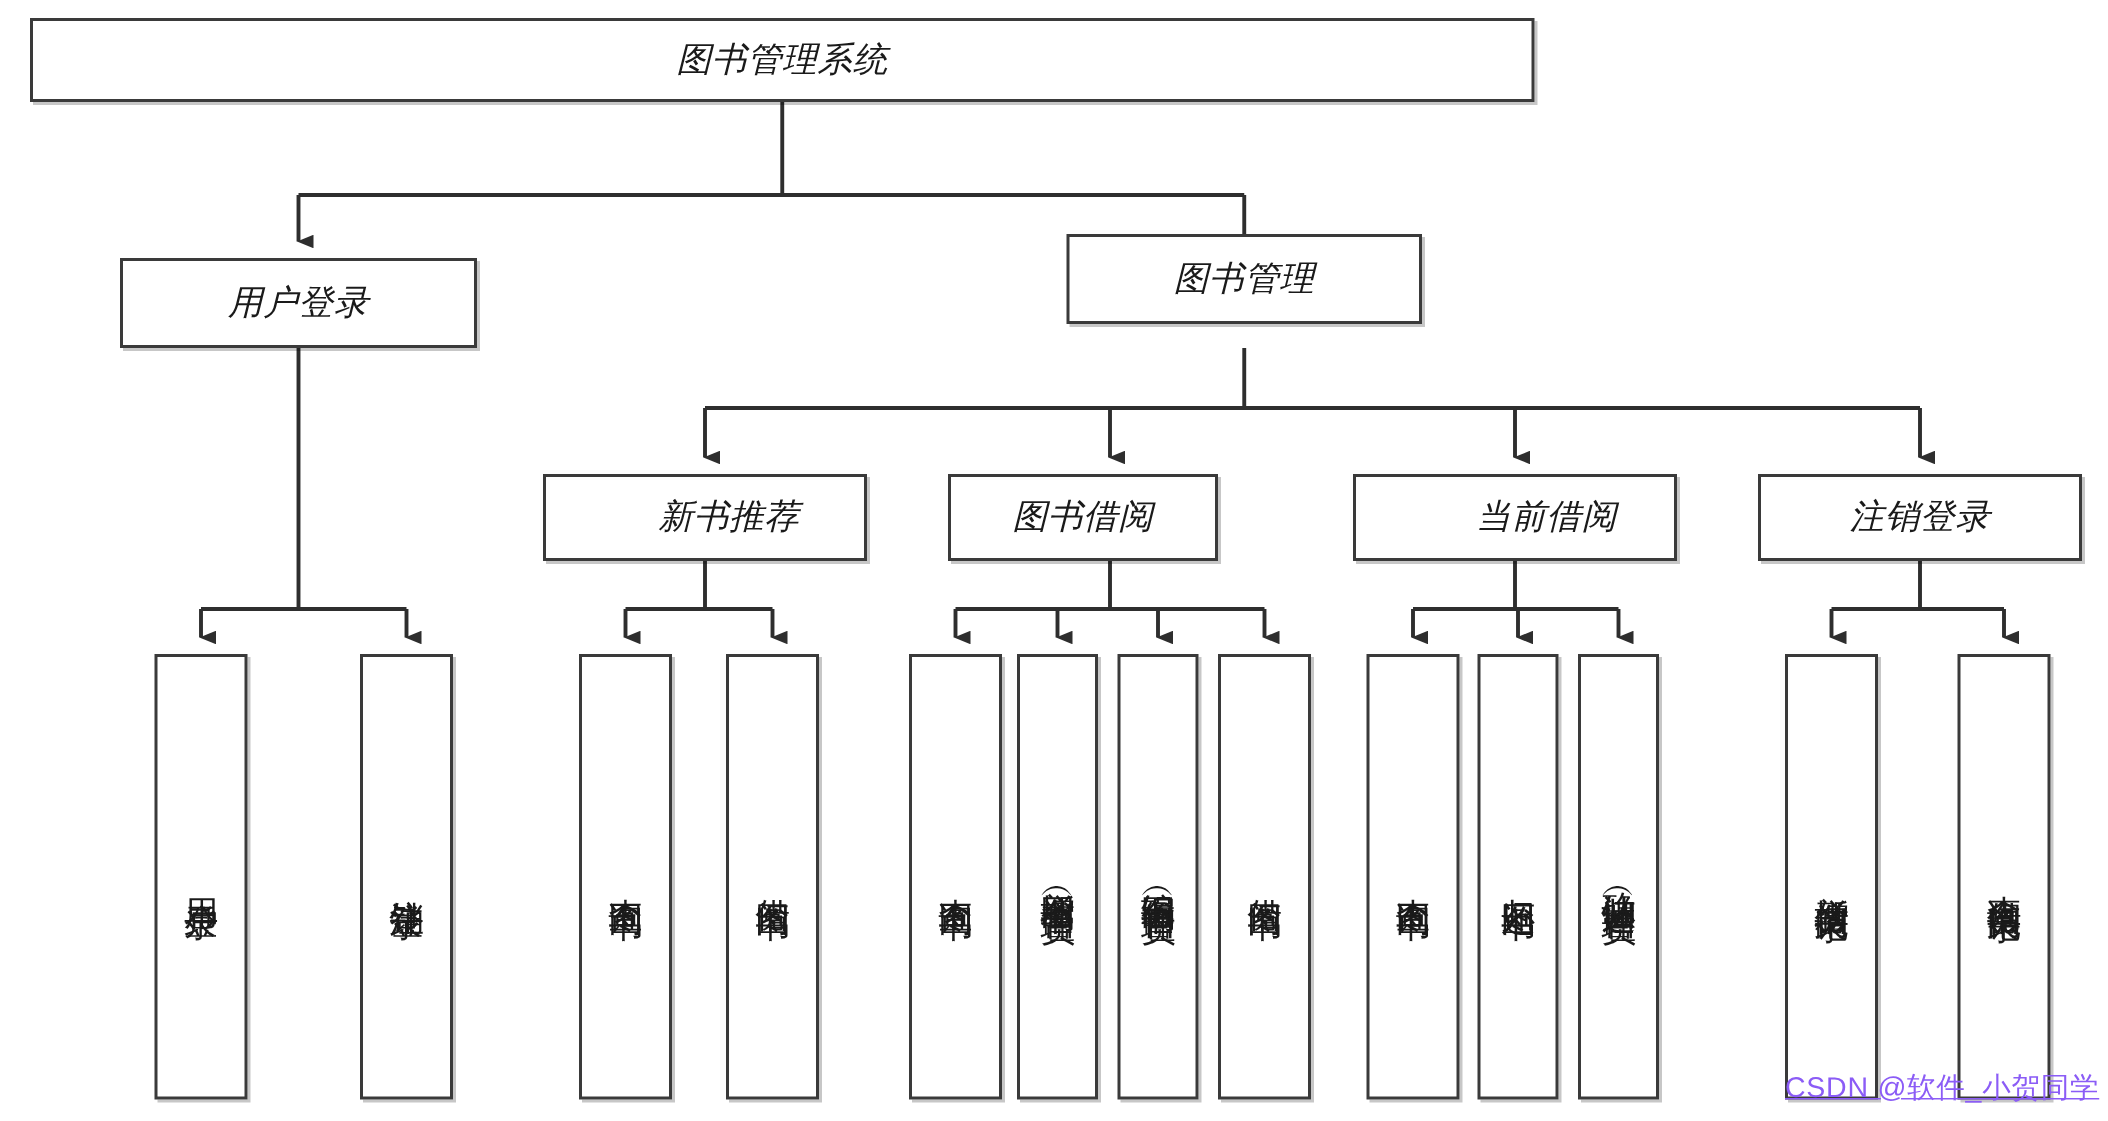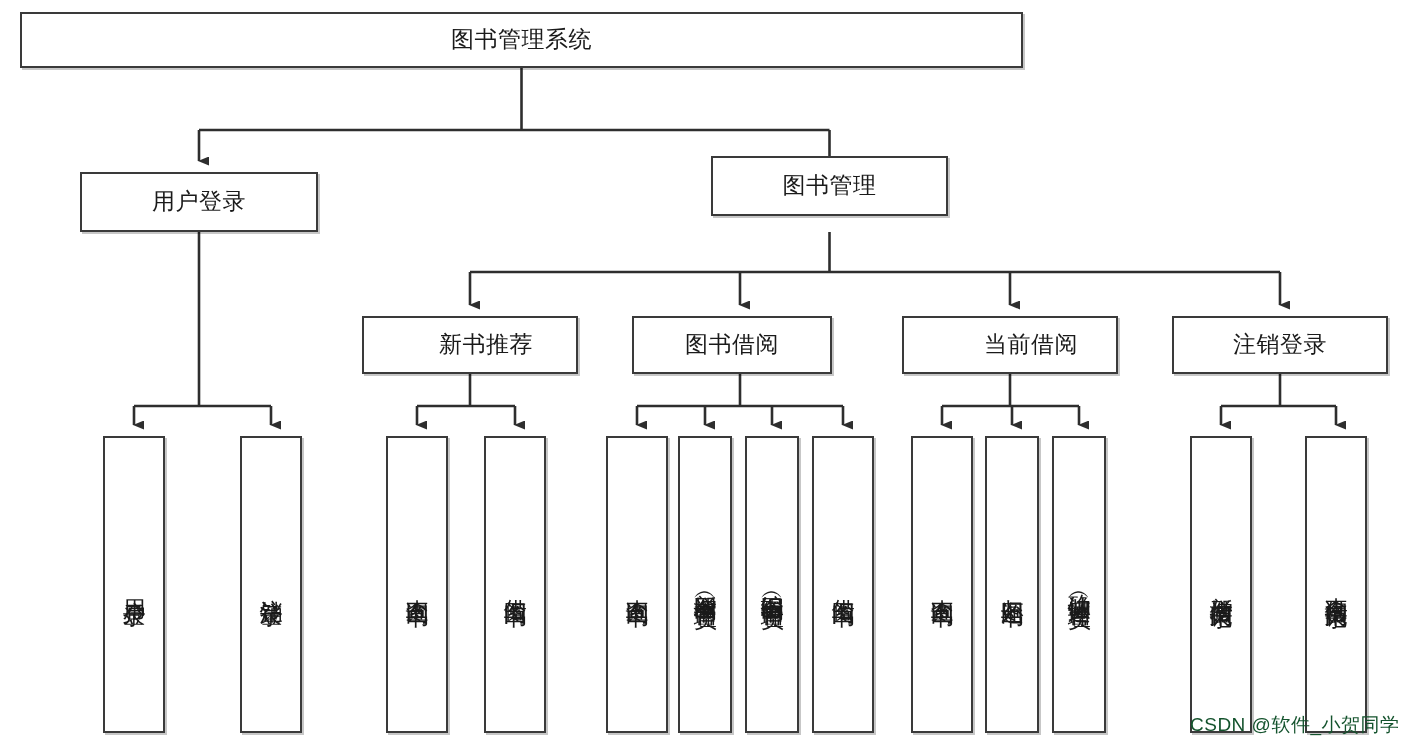--- a/index.html
+++ b/index.html
@@ -38,39 +38,41 @@
   }
   .node-label {
     display: block;
     text-align: center;
     line-height: 1.18;
     white-space: pre;
   }
   .node.horiz .node-label {
     font-size: 23px;
     letter-spacing: 0.5px;
+    font-style: italic;
   }
   .node.vert {
     align-items: center;
     justify-content: center;
   }
   .node.vert .node-label {
     writing-mode: vertical-rl;
     text-orientation: upright;
     font-size: 23px;
     letter-spacing: 2px;
     line-height: 1.1;
   }
   .watermark {
     position: absolute;
     font-size: 19px;
-    color: #14532d;
+    color: #8b5cf6;
     white-space: nowrap;
     letter-spacing: 0.5px;
     user-select: none;
+    text-decoration: underline;
   }
 </style>
 </head>
 <body>
 
 <div id="canvas">
 
   <svg id="connectors" viewBox="0 0 1405 747" xmlns="http://www.w3.org/2000/svg">
     <defs>
       <marker id="arrowhead" markerWidth="9" markerHeight="11" refX="4.5" refY="10" orient="auto" markerUnits="userSpaceOnUse">
@@ -120,21 +122,21 @@
       </div>
       <div class="node horiz" style="left: 80px; top: 172px; width: 238px; height: 60px;">
         <span class="node-label">用户登录</span>
       </div>
       <div class="node horiz" style="left: 711px; top: 156px; width: 237px; height: 60px;">
         <span class="node-label">图书管理</span>
       </div>
       <div class="node horiz" style="left: 362px; top: 316px; width: 216px; height: 58px; padding-left: 32px;">
         <span class="node-label">新书推荐</span>
       </div>
-      <div class="node horiz" style="left: 632px; top: 316px; width: 200px; height: 58px;">
+      <div class="node horiz" style="left: 632px; top: 316px; width: 180px; height: 58px;">
         <span class="node-label">图书借阅</span>
       </div>
       <div class="node horiz" style="left: 902px; top: 316px; width: 216px; height: 58px; padding-left: 42px;">
         <span class="node-label">当前借阅</span>
       </div>
       <div class="node horiz" style="left: 1172px; top: 316px; width: 216px; height: 58px;">
         <span class="node-label">注销登录</span>
       </div>
       <div class="node vert" style="left: 103px; top: 436px; width: 62px; height: 297px;">
         <span class="node-label">用户登录</span>

